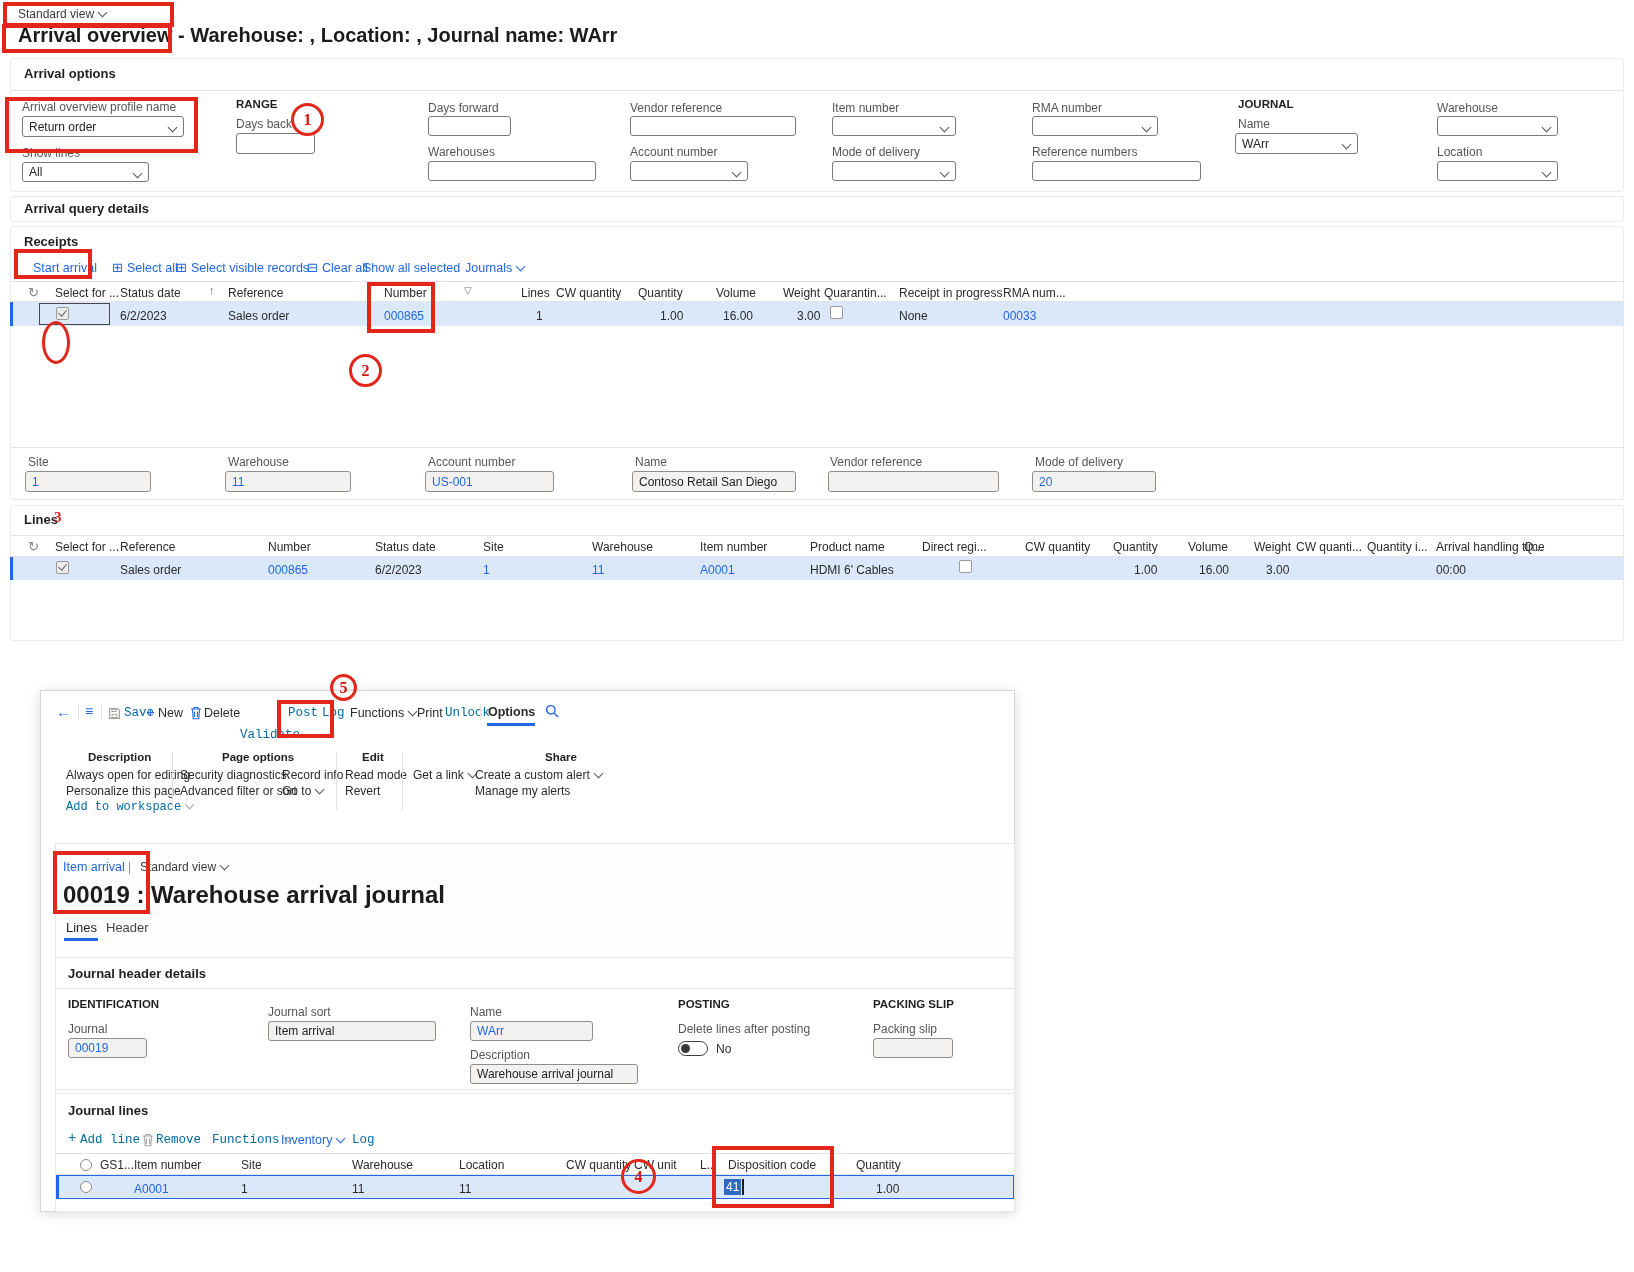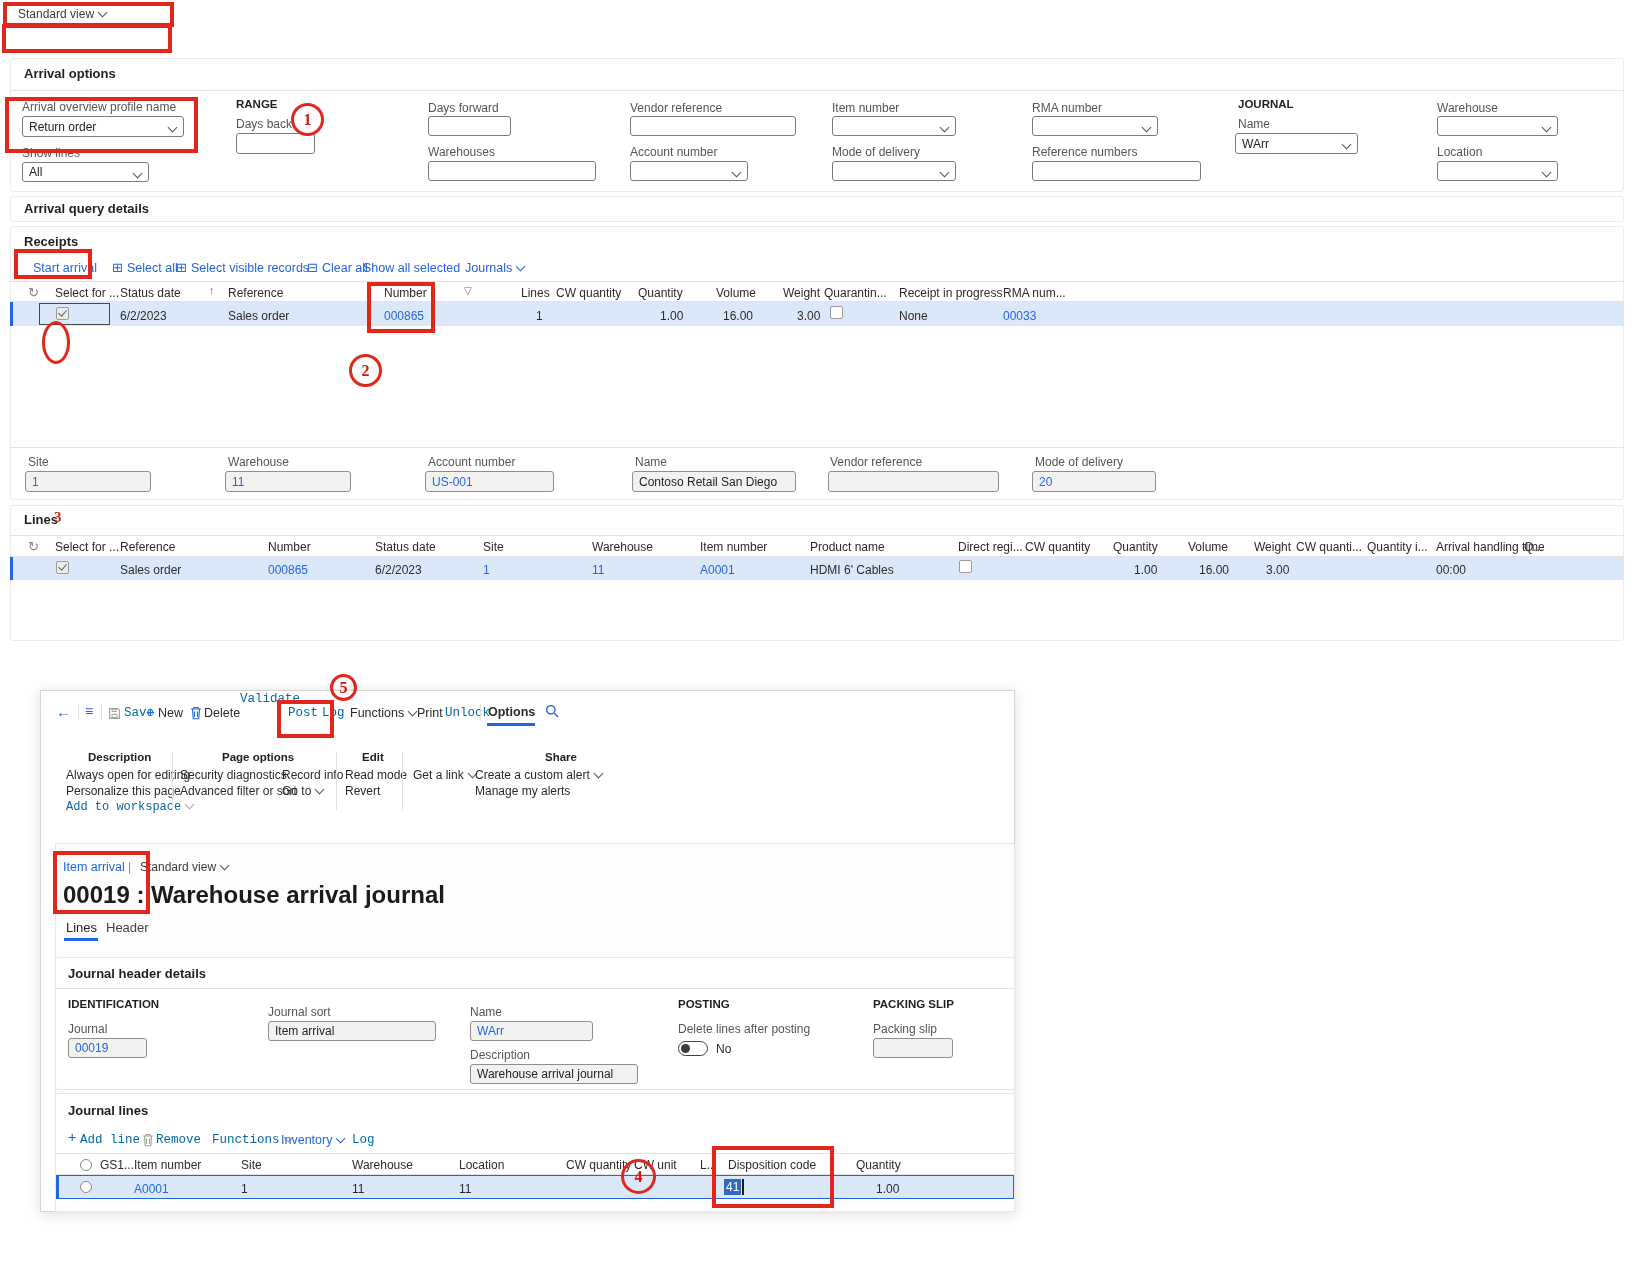--- a/index.html
+++ b/index.html
@@ -41,20 +41,21 @@
   .pagearea{position:absolute;background:#fdfdfd;border:1px solid #e6e6e6;box-sizing:border-box;}
   .tabu{position:absolute;height:3px;background:#2266e3;}
   svg{position:absolute;}
 </style>
 </head>
 <body>
 
 <div id="root">
 
   <span class="t" style="left:18px;top:7px;color:#3a3a3a"><span>Standard view</span><i class="chev inl"></i></span>
+  <div class="t" style="left:18px;top:24px;font-size:20px;font-weight:600;color:#1b1b1b"><span>Arrival overview</span><span> - Warehouse: , Location: , Journal name: WArr</span></div>
   <div class="rbx" style="left:3px;top:2px;width:171px;height:25px"></div>
   <div class="rbx" style="left:2px;top:24px;width:170px;height:29px"></div>
 
   <div class="card" style="left:10px;top:58px;width:1614px;height:134px"></div>
   <span class="t sec" style="left:24px;top:66px">Arrival options</span>
   <div class="hdiv" style="left:11px;top:90px;width:1612px"></div>
 
   <span class="t lbl" style="left:22px;top:100px">Arrival overview profile name</span>
   <div class="inp dd" style="left:22px;top:116px;width:162px">
       <span>Return order</span>
@@ -201,21 +202,21 @@
   <div class="hdiv" style="left:10px;top:556px;width:1614px"></div>
   <span class="t" style="left:28px;top:539px;color:#8a8a8a;font-size:13px">↻</span>
   <span class="t" style="left:55px;top:540px">Select for ...</span>
   <span class="t" style="left:120px;top:540px">Reference</span>
   <span class="t" style="left:268px;top:540px">Number</span>
   <span class="t" style="left:375px;top:540px">Status date</span>
   <span class="t" style="left:483px;top:540px">Site</span>
   <span class="t" style="left:592px;top:540px">Warehouse</span>
   <span class="t" style="left:700px;top:540px">Item number</span>
   <span class="t" style="left:810px;top:540px">Product name</span>
-  <span class="t" style="left:958px;top:540px">Direct regi...</span>
+  <span class="t" style="left:922px;top:540px">Direct regi...</span>
   <span class="t" style="left:1025px;top:540px">CW quantity</span>
   <span class="t" style="left:1113px;top:540px">Quantity</span>
   <span class="t" style="left:1188px;top:540px">Volume</span>
   <span class="t" style="left:1254px;top:540px">Weight</span>
   <span class="t" style="left:1296px;top:540px">CW quanti...</span>
   <span class="t" style="left:1367px;top:540px">Quantity i...</span>
   <span class="t" style="left:1436px;top:540px">Arrival handling time</span>
   <span class="t" style="left:1524px;top:540px">Q...</span>
 
   <div class="rowsel" style="left:10px;top:557px;width:1614px;height:23px"></div>
@@ -244,21 +245,21 @@
       <rect x="5" y="9" width="6" height="4" fill="none" stroke="#a19f9d" stroke-width="1.2"></rect>
       <rect x="5" y="2.5" width="5" height="3" fill="none" stroke="#a19f9d" stroke-width="1.2"></rect>
     </svg>
   <span class="t mut f13" style="left:124px;top:706px">Save</span>
   <span class="t blue" style="left:146px;top:703px;font-size:15px">+</span>
   <span class="t f13" style="left:158px;top:706px">New</span>
   <svg style="left:190px;top:706px" width="12" height="14" viewBox="0 0 12 14">
       <path d="M1 3h10M4 3V1.5h4V3M2.5 3l.7 9.8h5.6L9.5 3M4.5 5.5v5.5M7.5 5.5v5.5" stroke="#2266e3" fill="none" stroke-width="1.1"></path>
     </svg>
   <span class="t f13" style="left:204px;top:706px">Delete</span>
-  <span class="t mut f13" style="left:240px;top:692px">Validate</span>
+  <span class="t mut f13" style="left:240px;top:728px">Validate</span>
   <span class="t mut f13" style="left:288px;top:706px">Post</span>
   <span class="t mut f13" style="left:322px;top:706px">Log</span>
   <span class="t f13" style="left:350px;top:706px"><span>Functions</span><i class="chev inl"></i></span>
   <span class="t f13" style="left:417px;top:706px">Print</span>
   <span class="t mut f13" style="left:445px;top:706px">Unlock</span>
   <div class="vdiv" style="left:480px;top:704px;height:16px"></div>
   <span class="t b f13" style="left:488px;top:705px">Options</span>
   <div class="tabu" style="left:487px;top:723px;width:48px"></div>
   <svg style="left:545px;top:704px" width="14" height="14" viewBox="0 0 14 14">
       <circle cx="5.8" cy="5.8" r="4.2" stroke="#2266e3" fill="none" stroke-width="1.4"></circle>

